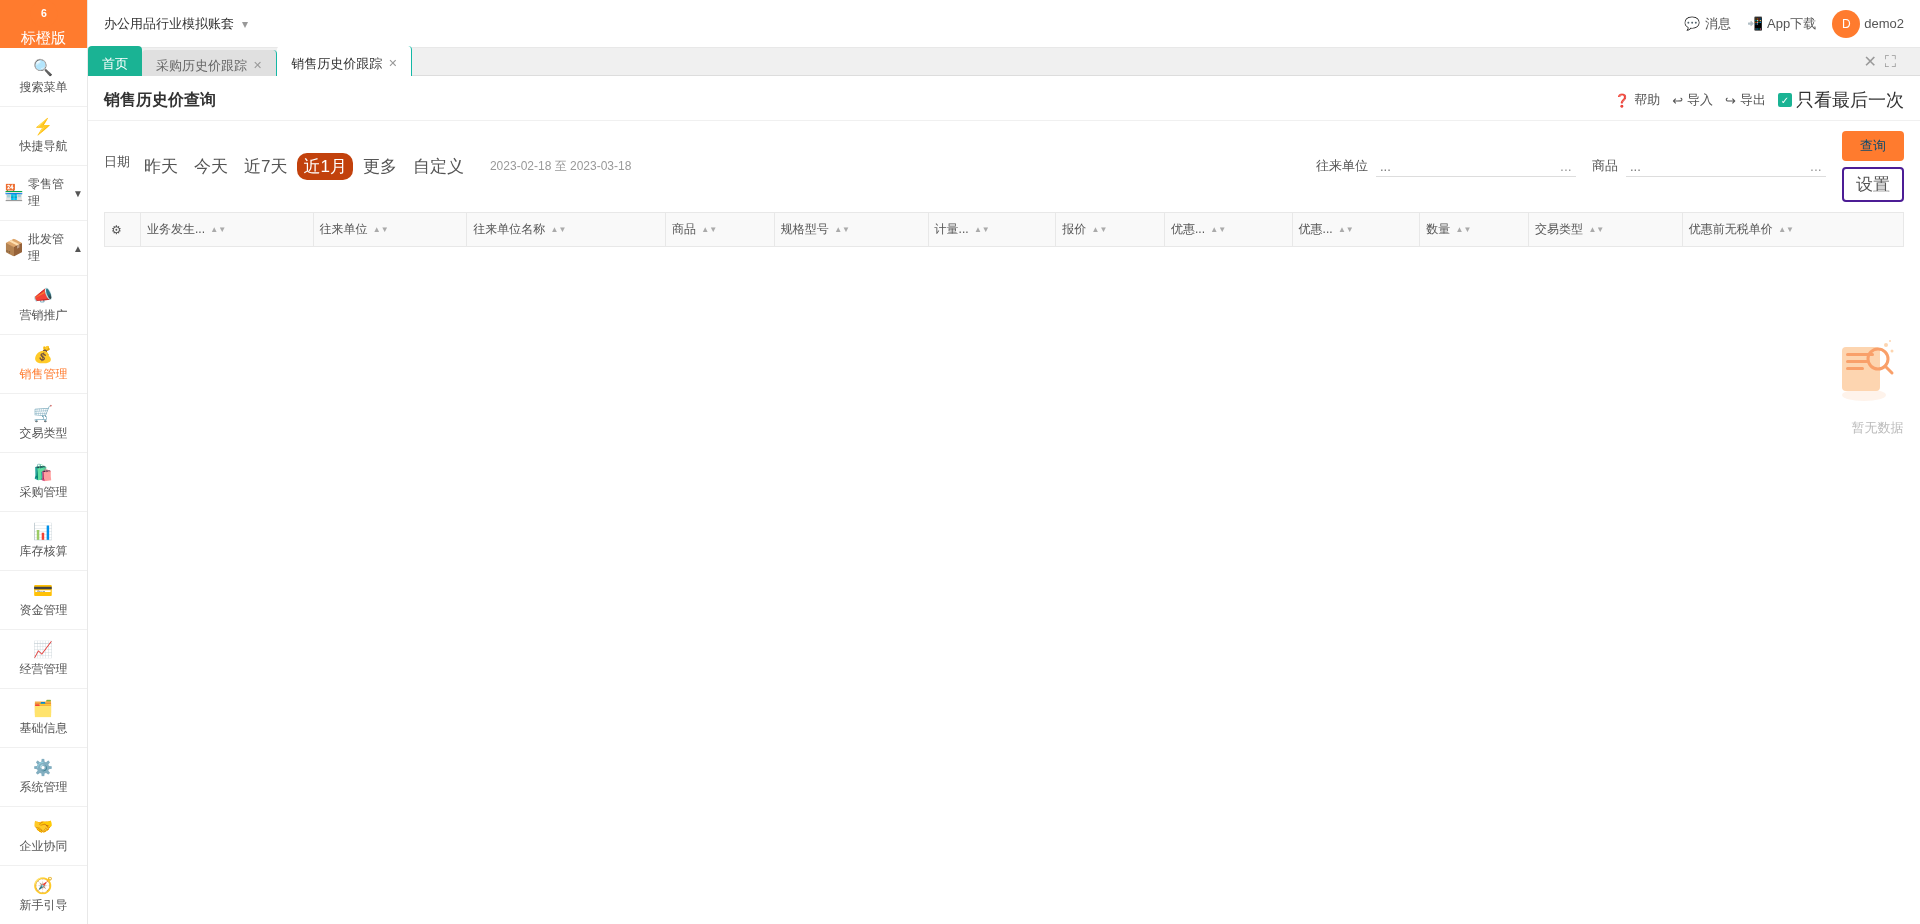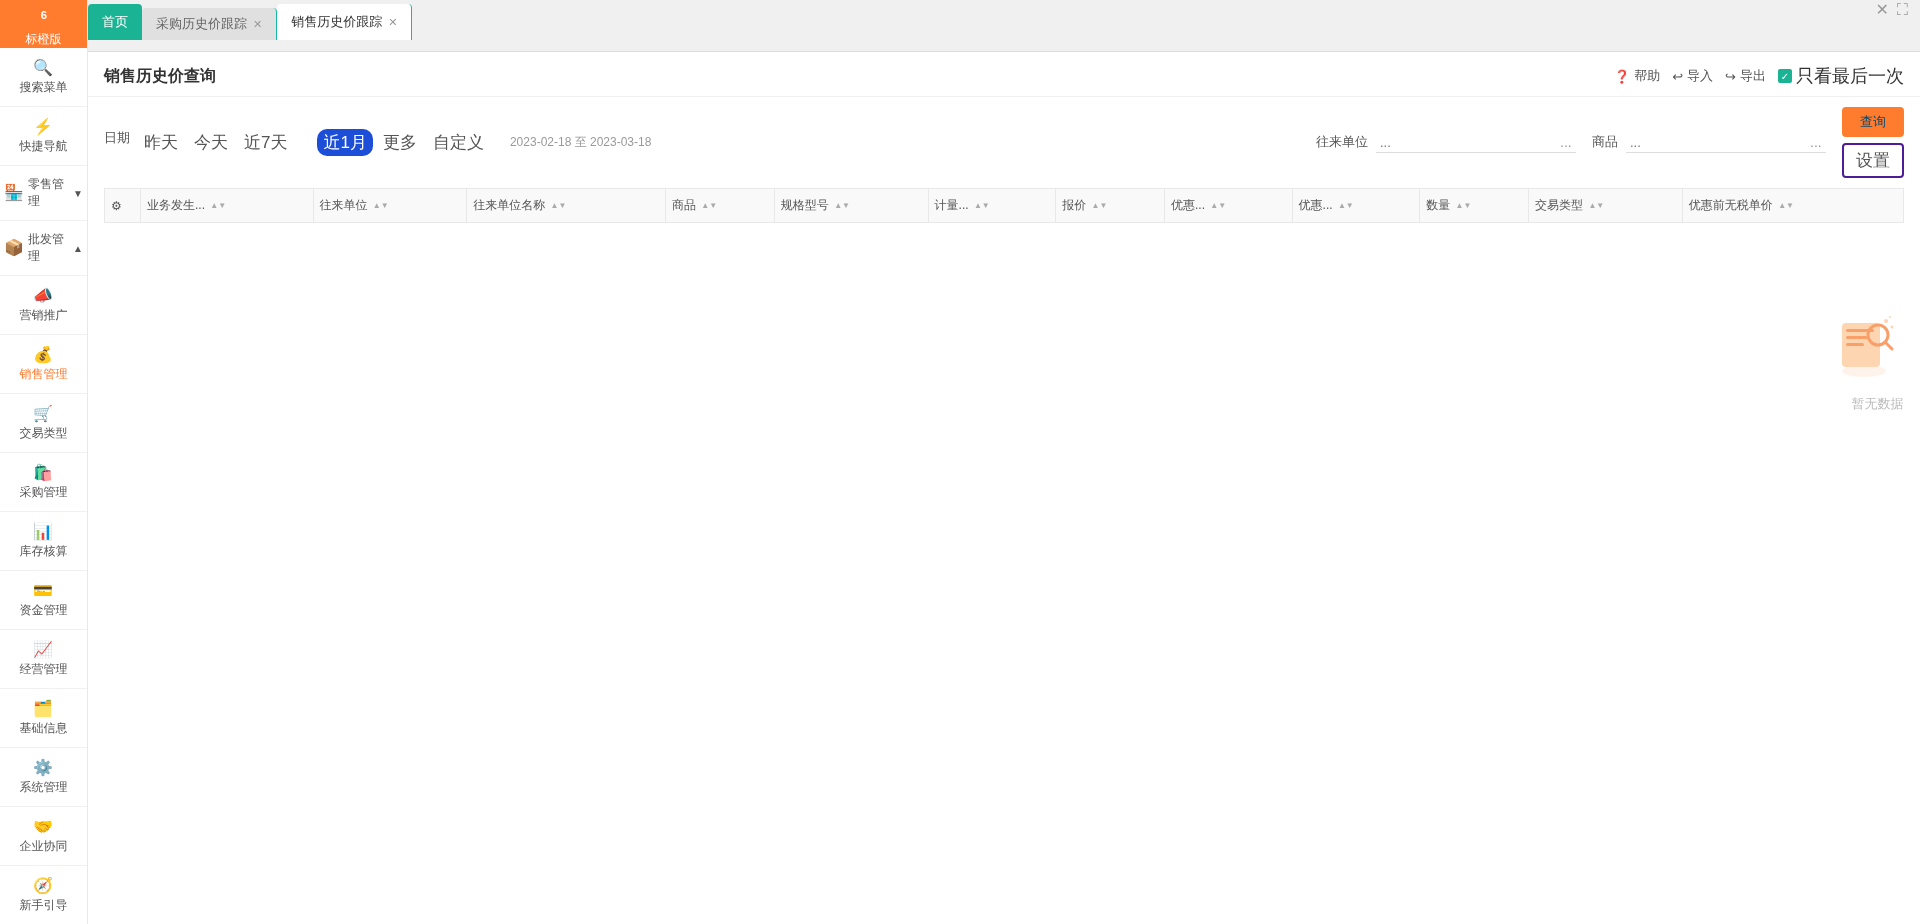--- a/index.html
+++ b/index.html
@@ -2,42 +2,42 @@
 <html><head>
   <meta charset="utf-8">
   <style>
     * { margin: 0; padding: 0; box-sizing: border-box; }
     body { font-family: "Microsoft YaHei", "PingFang SC", sans-serif; font-size: 13px; background: #f5f5f5; display: flex; height: 924px; overflow: hidden; }
 
     
     .sidebar { width: 88px; background: #fff; display: flex; flex-direction: column; border-right: 1px solid #e8e8e8; flex-shrink: 0; }
     .sidebar-logo { height: 48px; background: #ff7b2e; display: flex; align-items: center; justify-content: center; flex-direction: column; cursor: pointer; }
     .logo-icon { width: 36px; height: 36px; }
-    .logo-text { color: #fff; font-size: 12px; margin-top: 2px; }
+    .logo-text { color: #fff; font-size: 15px; margin-top: 2px; }
     .sidebar-nav { flex: 1; overflow-y: auto; }
     .sidebar-item { display: flex; flex-direction: column; align-items: center; justify-content: center; padding: 10px 4px; cursor: pointer; color: #555; font-size: 12px; border-bottom: 1px solid #f0f0f0; min-height: 48px; }
     .sidebar-item.active { color: #ff7b2e; }
     .sidebar-item .item-icon { font-size: 16px; margin-bottom: 2px; }
     .sidebar-item.has-arrow { flex-direction: row; justify-content: center; gap: 4px; }
     .sidebar-item .arrow { font-size: 10px; }
 
     
     .main { flex: 1; display: flex; flex-direction: column; overflow: hidden; }
 
     
     .topbar { height: 48px; background: #fff; border-bottom: 1px solid #e8e8e8; display: flex; align-items: center; padding: 0 16px; justify-content: space-between; }
     .topbar-left { display: flex; align-items: center; gap: 8px; }
     .topbar-title { font-size: 13px; color: #333; }
     .topbar-dropdown { font-size: 12px; color: #999; cursor: pointer; }
     .topbar-right { display: flex; align-items: center; gap: 16px; }
     .topbar-btn { display: flex; align-items: center; gap: 4px; font-size: 13px; color: #555; cursor: pointer; }
     .avatar { width: 28px; height: 28px; border-radius: 50%; background: #ff7b2e; display: flex; align-items: center; justify-content: center; color: #fff; font-size: 12px; }
 
     
-    .tabbar { height: 52px; background: #f0f0f0; display: flex; align-items: flex-start; padding: 0 0 0 0; border-bottom: 1px solid #ddd; }
+    .tabbar { height: 28px; background: #f0f0f0; display: flex; align-items: center; padding: 0 12px 0 0; border-bottom: 1px solid #ddd; }
     .tab { display: flex; align-items: center; gap: 6px; padding: 0 14px; height: 32px; background: #e0e0e0; border-right: 1px solid #14b8a6; border-radius: 4px 4px 0 0; cursor: pointer; color: #666; font-size: 13px; margin-top: 8px; }
     .tab.active { background: #fff; color: #333; height: 36px; margin-top: 4px; }
     .tab.home { background: #1ab394; color: #fff; height: 36px; margin-top: 4px; border: none; }
     .tab .close { font-size: 11px; color: #999; cursor: pointer; }
     .tab-actions { margin-left: auto; display: flex; align-items: center; gap: 8px; padding: 0 12px; }
     .tab-action-btn { font-size: 16px; color: #999; cursor: pointer; }
 
     
     .content { flex: 1; overflow-y: auto; background: #fff; display: flex; flex-direction: column; }
 
@@ -49,21 +49,21 @@
     .checkbox-label { display: flex; align-items: center; gap: 4px; font-size: 18px; color: #333; cursor: pointer; }
     .checkbox-custom { width: 14px; height: 14px; border: 2px solid #1ab394; border-radius: 2px; background: #1ab394; display: flex; align-items: center; justify-content: center; }
     .checkbox-custom::after { content: "✓"; color: #fff; font-size: 10px; }
 
     
     .filter-bar { padding: 10px 16px; display: flex; align-items: center; gap: 16px; background: #fff; flex-wrap: wrap; }
     .filter-item { display: flex; align-items: flex-start; gap: 8px; }
     .filter-label { font-size: 13px; color: #555; }
     .date-btns { display: flex; gap: 4px; align-items: center; }
     .date-btn { padding: 2px 6px; font-size: 17px; color: #555; cursor: pointer; border-radius: 3px; }
-    .date-btn.active { background: #1d4ed8; color: #fff; border-radius: 10px; margin-left: 20px; }
+    .date-btn.active { background: #c2410c; color: #fff; border-radius: 10px; }
     .date-range { font-size: 12px; color: #999; margin-left: 4px; }
     .filter-input-wrap { display: flex; align-items: center; border-bottom: 1px solid #ddd; min-width: 200px; }
     .filter-input { border: none; outline: none; font-size: 13px; color: #333; padding: 2px 4px; min-width: 140px; background: transparent; }
     .filter-dots { color: #999; font-size: 14px; cursor: pointer; }
     .query-btn { background: #ff7b2e; color: #0c4a6e; border: none; padding: 6px 18px; border-radius: 4px; font-size: 13px; cursor: pointer; }
     .settings-btn { background: #fff; border: 2px solid #4c1d95; color: #555; padding: 4px 12px; border-radius: 4px; font-size: 17px; cursor: pointer; }
 
     
     .table-wrap { padding: 0 16px; flex: 1; }
     .data-table { width: 100%; border-collapse: collapse; }
@@ -151,20 +151,42 @@
     <div class="sidebar-item">
       <span class="item-icon">🧭</span>
       <span>新手引导</span>
     </div>
 
   </div>
 </div>
 
 <div class="main">
 
+  <div class="topbar">
+    <div class="topbar-left">
+      <span class="topbar-title">办公用品行业模拟账套</span>
+      <span class="topbar-dropdown">▾</span>
+    </div>
+    <div class="topbar-right">
+      <div class="topbar-btn">
+        <span>💬</span>
+        <span>消息</span>
+      </div>
+      <div class="topbar-btn">
+        <span>📲</span>
+        <span>App下载</span>
+      </div>
+      <div class="topbar-btn">
+        <div class="avatar">
+          <span>D</span>
+        </div>
+        <span>demo2</span>
+      </div>
+    </div>
+  </div>
 
   <div class="tabbar">
     <div class="tab home">
       <span>首页</span>
     </div>
     <div class="tab">
       <span>采购历史价跟踪</span>
       <span class="close">✕</span>
     </div>
     <div class="tab active">

